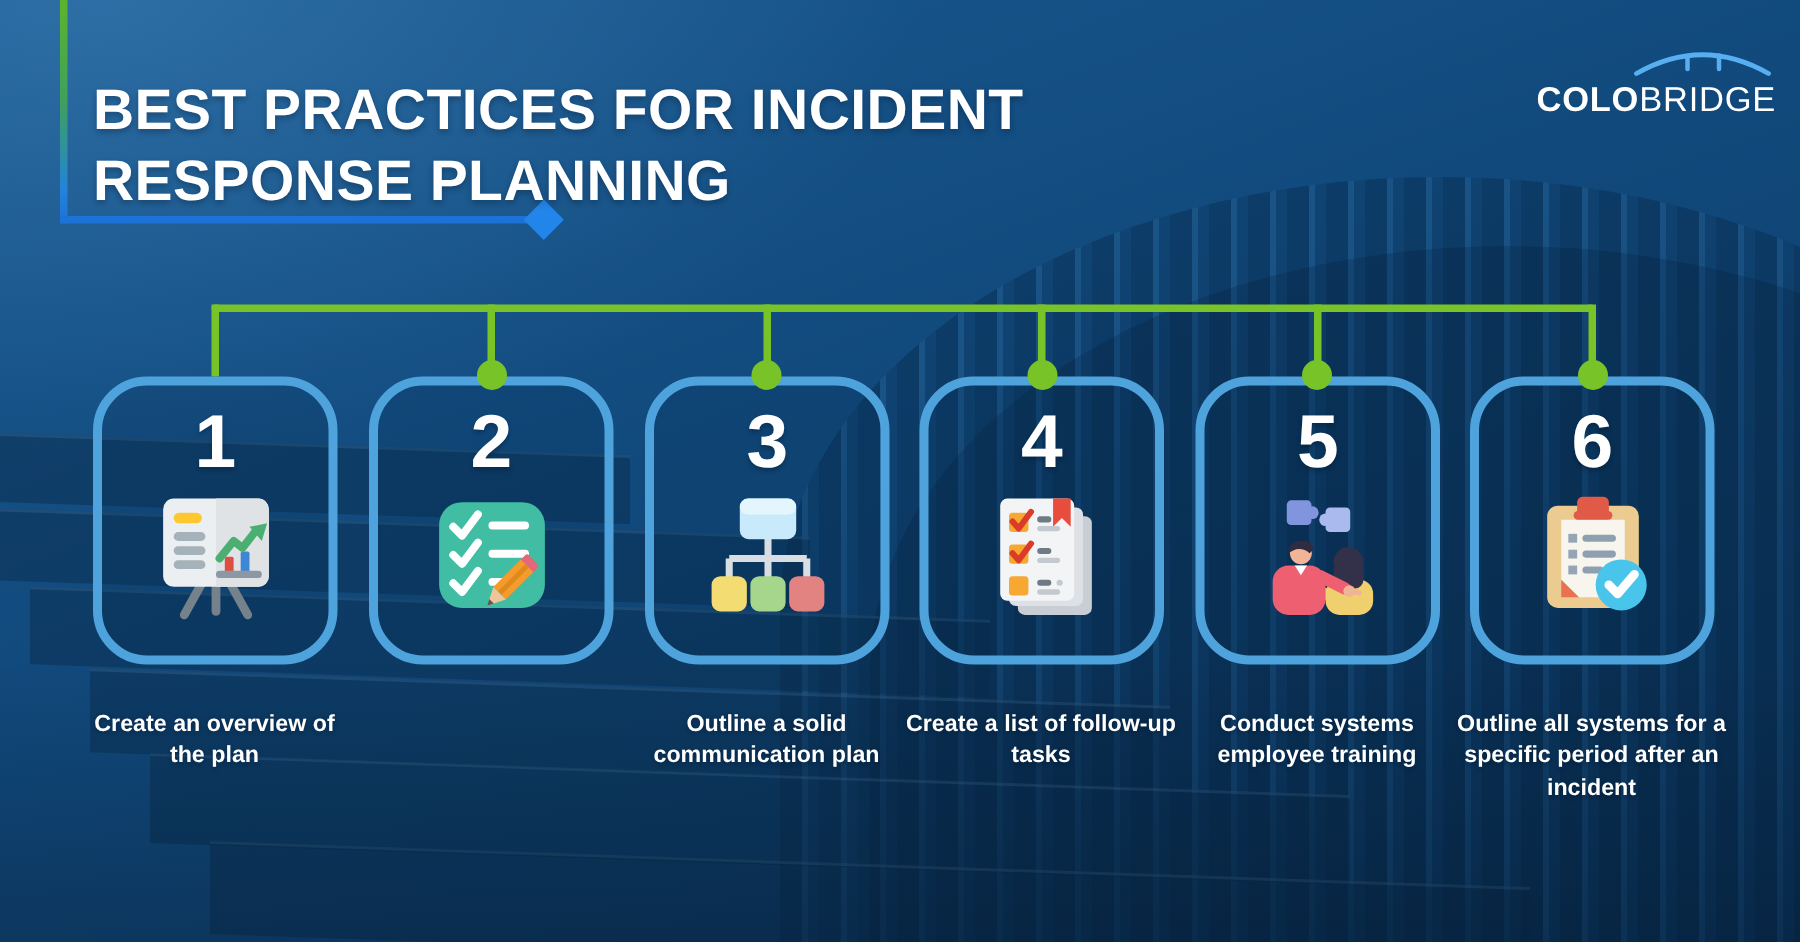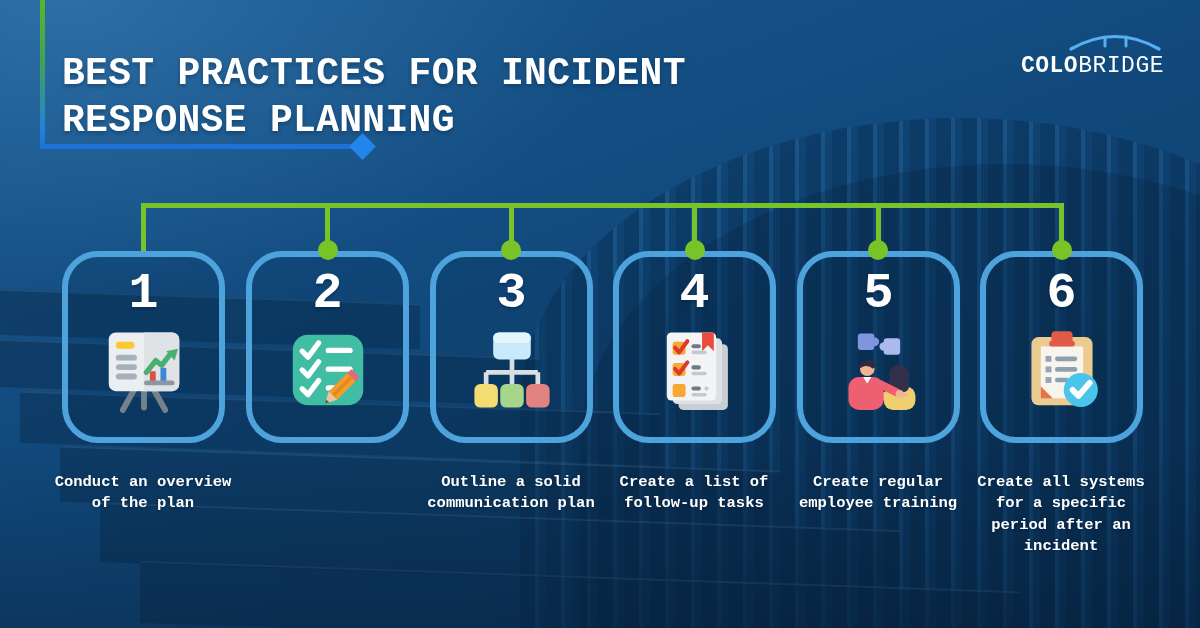--- a/index.html
+++ b/index.html
@@ -1,18 +1,18 @@
 <!DOCTYPE html>
 <html style="--background-top: #1a5a91; --background-bottom: #0b3a64; --card-border: #4fa3dd; --accent-green: #78c428; --accent-blue-line: #1d72d8; --diamond-blue: #2285ea; --logo-arc: #57aef0; --text: #ffffff;"><head>
 <meta charset="utf-8">
 <style>
   html,body{margin:0;padding:0;background:#06243f;}
   .stage{
     position:relative;width:1200px;height:628px;overflow:hidden;
-    font-family:Liberation Mono, monospace;
+    font-family:Liberation Sans, sans-serif;
     color:var(--text,#fff);
     background:
       radial-gradient(900px 500px at 6% 0%, rgba(95,165,220,.28), rgba(95,165,220,0) 60%),
       linear-gradient(160deg,#1a5a91 0%, #11497c 45%, #0b3a64 100%);
   }
   
   .bg{position:absolute;inset:0;z-index:0;}
   .dome{
     position:absolute;left:520px;top:118px;width:880px;height:720px;
     border-radius:50% 50% 0 0 / 40% 40% 0 0;overflow:hidden;opacity:.55;
@@ -40,21 +40,21 @@
   
   .vline{position:absolute;left:40px;top:0;width:5px;height:149px;z-index:2;
     background:linear-gradient(#5cb42c 0%, #3fa05e 45%, #2383d8 85%, #1d72d8 100%);}
   .hline-blue{position:absolute;left:40px;top:144px;width:316px;height:5px;
     background:var(--accent-blue-line,#1d72d8);z-index:2;}
   .diamond{position:absolute;left:353px;top:137px;width:19px;height:19px;
     transform:rotate(45deg);background:var(--diamond-blue,#2285ea);z-index:2;}
   .title{position:absolute;left:62px;top:26px;width:640px;z-index:2;
     font-size:38px;line-height:1.23;font-weight:800;letter-spacing:.3px;
     text-shadow:0 2px 4px rgba(0,20,40,.35);}
-  .logo{position:absolute;right:36px;top:30px;z-index:2;text-align:right;}
+  .logo{position:absolute;right:16px;top:30px;z-index:2;text-align:right;}
   .logo svg{display:block;margin-left:auto;margin-right:2px;}
   .logo-text{font-size:23px;letter-spacing:.5px;margin-top:1px;white-space:nowrap;}
   .logo-bold{font-weight:800;}
   .logo-light{font-weight:400;}
 
   
   .green-hline{position:absolute;left:141px;top:203px;width:922px;height:5px;
     background:var(--accent-green,#78c428);border-radius:3px;z-index:1;}
   .stub{position:absolute;top:203px;width:5px;height:48px;
     background:var(--accent-green,#78c428);z-index:1;}
@@ -232,19 +232,19 @@
       <rect x="34" y="28.5" width="19" height="4" rx="2" fill="#8da0b0"></rect>
       <rect x="26" y="37" width="5" height="5" fill="#95a5b4"></rect>
       <rect x="34" y="37.5" width="19" height="4" rx="2" fill="#8da0b0"></rect>
       <rect x="26" y="46" width="5" height="5" fill="#95a5b4"></rect>
       <rect x="34" y="46.5" width="12" height="4" rx="2" fill="#8da0b0"></rect>
       <circle cx="56" cy="57" r="14.5" fill="#49c5ec"></circle>
       <path d="M49 57 L54 62 L63.5 51" fill="none" stroke="#fff" stroke-width="5" stroke-linecap="round" stroke-linejoin="round"></path>
     </svg>
   </div>
 
-  <div class="caption" style="left:51px">Conduct an overview of the plan</div>
+  <div class="caption" style="left:51px">Create an overview of the plan</div>
   <div class="caption" style="left:602px">Create a list of follow-up tasks</div>
   <div class="caption" style="left:419px">Outline a solid communication plan</div>
-  <div class="caption" style="left:786px">Create regular employee training</div>
-  <div class="caption" style="left:969px">Create all systems for a specific period after an incident</div>
+  <div class="caption" style="left:786px">Conduct systems employee training</div>
+  <div class="caption" style="left:969px">Outline all systems for a specific period after an incident</div>
 
 </div>
 
 </body></html>

